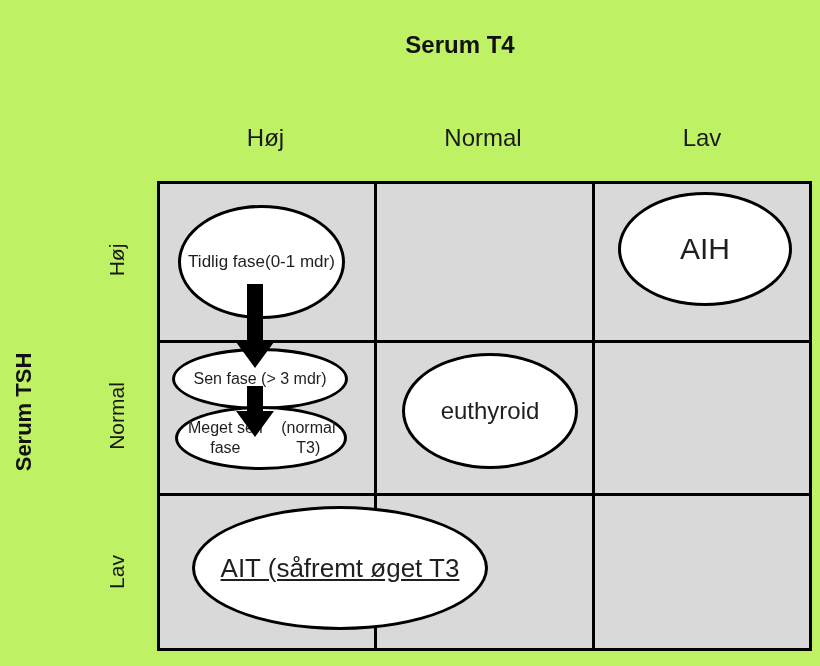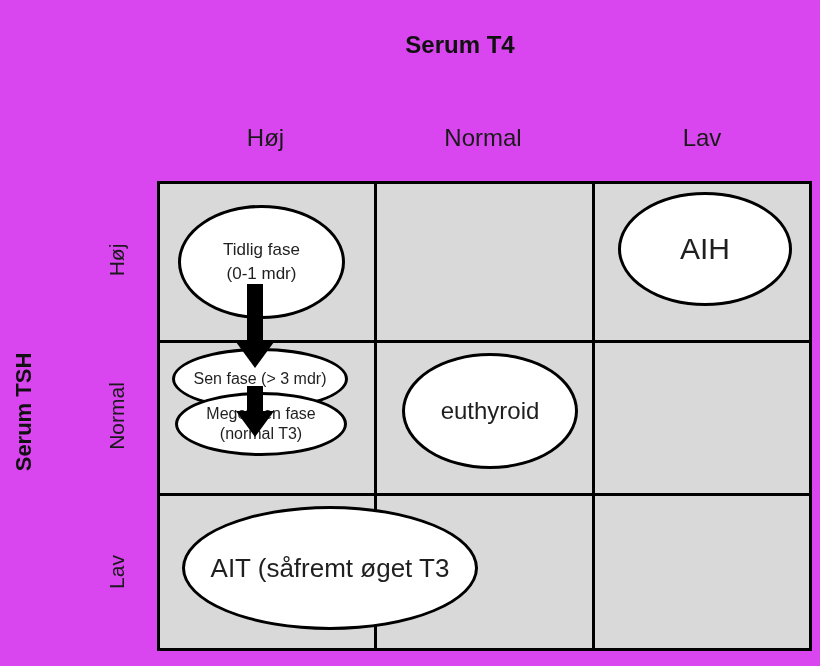--- a/index.html
+++ b/index.html
@@ -1,18 +1,18 @@
 <!DOCTYPE html>
 <html><head>
 <meta charset="utf-8">
 <style>
   html, body { margin:0; padding:0; }
   body { background:#f7f7f7; font-family:"Liberation Sans", sans-serif; }
   .canvas {
-    position:relative; width:820px; height:666px; background:#d946ef;
+    position:relative; width:820px; height:666px; background:#bef264;
     overflow:hidden; color:#1a1a1a;
   }
   .axis-title-top {
     position:absolute; top:31px; left:100px; right:0;
     text-align:center; font-size:24px; font-weight:bold; color:#111;
   }
   .col-header {
     position:absolute; top:122px; height:32px; line-height:32px;
     text-align:center; font-size:24px; color:#1a1a1a;
   }
@@ -26,30 +26,30 @@
   .axis-title-left { font-size:22px; font-weight:bold; color:#111; }
   .row-header { font-size:21px; color:#1a1a1a; }
   .grid {
     position:absolute; left:157px; top:181px; width:649px; height:464px;
     background:#d9d9d9; border:3px solid #000;
   }
   .vline { position:absolute; top:0; bottom:0; width:3px; background:#000; }
   .hline { position:absolute; left:0; right:0; height:3px; background:#000; }
   .node {
     position:absolute; background:#ffffff; border:3px solid #000;
-    border-radius:50%; display:flex; flex-direction:column;
+    border-radius:50%; display:flex; flex-direction:row;
     align-items:center; justify-content:center; text-align:center;
     z-index:2; color:#1f1f1f; box-sizing:border-box;
   }
   .node-tidlig   { left:178px; top:205px; width:167px; height:114px; font-size:17px; line-height:1.4; }
   .node-sen      { left:172px; top:348px; width:176px; height:62px;  font-size:16px;align-items:center; }
-  .node-meget    { left:175px; top:392px; width:172px; height:64px;  font-size:16px; line-height:1.25; }
+  .node-meget    { left:175px; top:406px; width:172px; height:64px;  font-size:16px; line-height:1.25; }
   .node-euthy    { left:402px; top:353px; width:176px; height:116px; font-size:24px; }
   .node-aih      { left:618px; top:192px; width:174px; height:114px; font-size:30px; }
-  .node-ait      { left:182px; top:506px; width:296px; height:124px; font-size:26px; }
+  .node-ait      { left:192px; top:506px; width:296px; height:124px; font-size:26px;text-decoration:underline; }
   .arrow-shaft { position:absolute; background:#000; z-index:3; }
   .arrow-head  {
     position:absolute; width:0; height:0; z-index:3;
     border-left:19px solid transparent; border-right:19px solid transparent;
     border-top:26px solid #000;
   }
   .shaft-1 { left:247px; top:284px; width:16px; height:60px; }
   .head-1  { left:236px; top:342px; }
   .shaft-2 { left:247px; top:386px; width:16px; height:27px; }
   .head-2  { left:236px; top:411px; }

